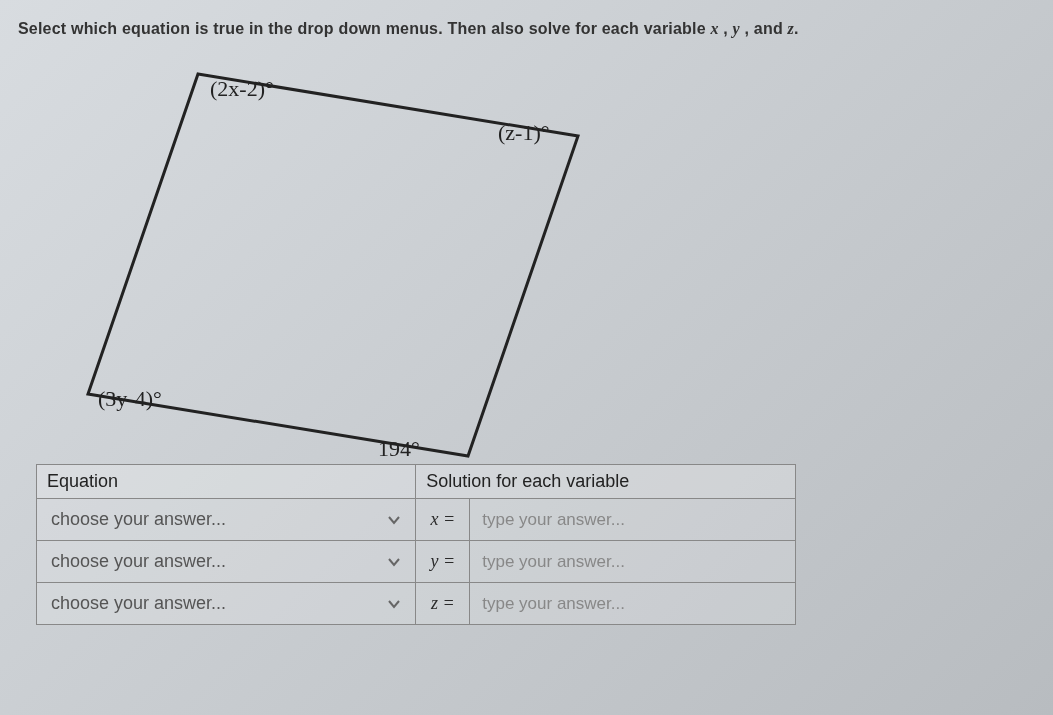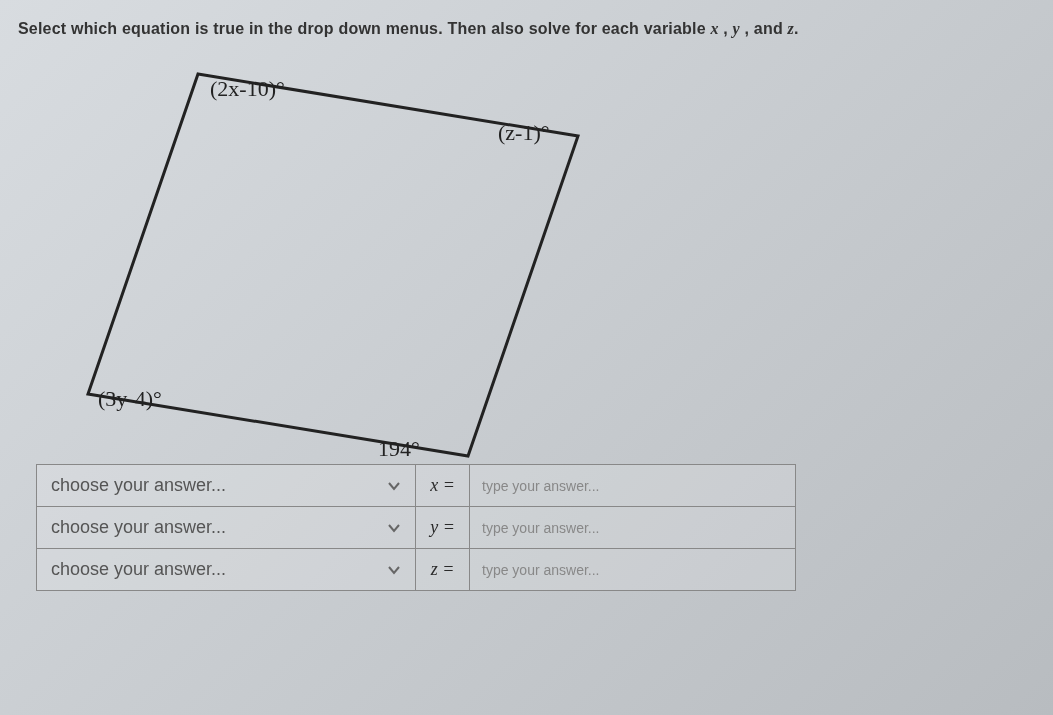--- a/index.html
+++ b/index.html
@@ -80,46 +80,50 @@
       font-family: Georgia, serif;
       font-style: italic;
       min-width: 54px;
       text-align: center;
     }
     .sol-input {
       flex: 1;
       border: none;
       background: transparent;
       padding: 10px 12px;
-      font-size: 14px;
+      font-size: 17px;
       color: #666;
       outline: none;
     }
     .sol-input::placeholder { color: #888; }
     .eq-col { width: 380px; }
   </style>
 </head>
 <body>
 
 <div class="instruction">
   <span>Select which equation is true in the drop down menus.  Then also solve for each variable </span><span class="var">x</span><span> , </span><span class="var">y</span><span> , and </span><span class="var">z</span><span>.</span>
 </div>
 
 <div class="diagram-wrap">
   <svg width="600" height="410">
     <polygon points="120,18 500,80 390,400 10,338" fill="none" stroke="#222" stroke-width="3"></polygon>
   </svg>
-  <div class="angle-label lbl-tl">(2x-10)°</div>
+  <div class="angle-label lbl-tl">(2x-2)°</div>
   <div class="angle-label lbl-tr">(z-1)°</div>
   <div class="angle-label lbl-bl">(3y-4)°</div>
   <div class="angle-label lbl-br">194°</div>
 </div>
 
 <table class="answer-table">
   <tbody>
+      <tr>
+    <th class="eq-col">Equation</th>
+    <th>Solution for each variable</th>
+  </tr>
   <tr>
     <td class="dropdown-cell">
       <div class="dropdown">
         <span>choose your answer...</span>
         <span class="chevron">
           <svg width="14" height="14" viewBox="0 0 14 14">
                 <path d="M2 4 L7 10 L12 4" fill="none" stroke="#666" stroke-width="2"></path>
               </svg>
         </span>
       </div>

